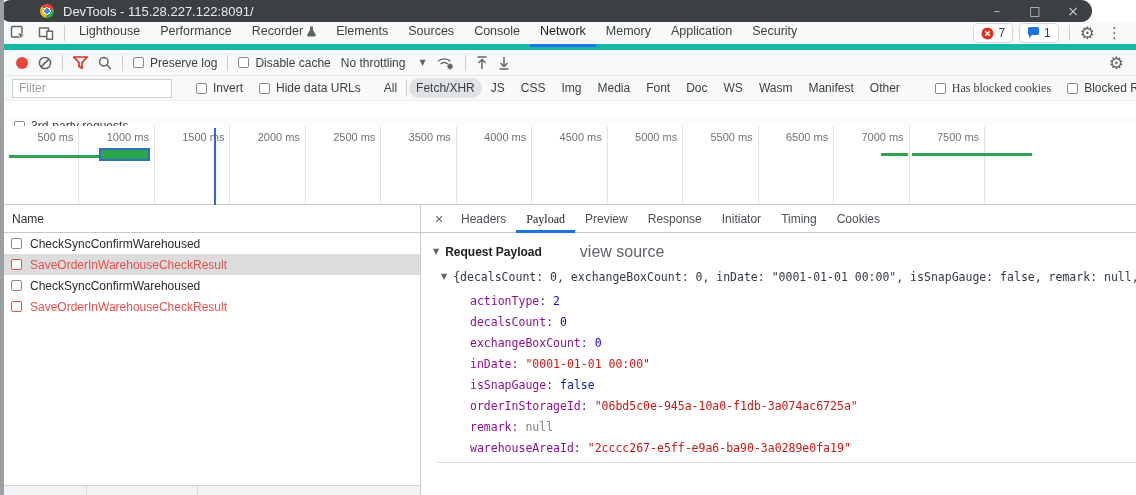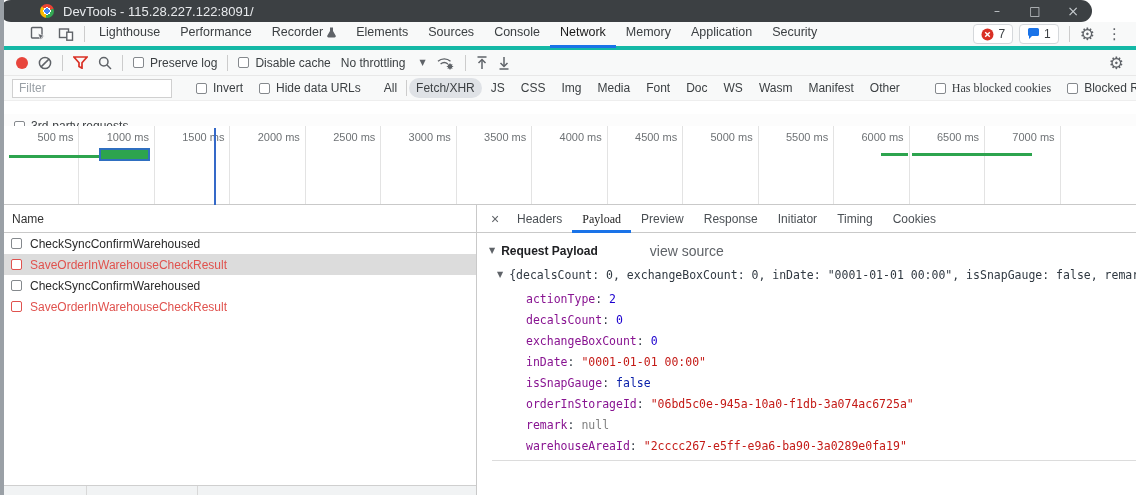--- a/index.html
+++ b/index.html
@@ -16,21 +16,21 @@
     display:flex; align-items:center; color:#e8eaed; font-size:13px;border-radius:11px; }
   .chrome-logo { width:14px; height:14px; border-radius:50%; margin-left:40px; margin-right:9px;
     background:
       radial-gradient(circle, #4285f4 0 26%, #fff 26% 36%, rgba(0,0,0,0) 36%),
       conic-gradient(from -50deg, #ea4335 0 33.3%, #34a853 0 66.6%, #fbbc05 0 100%); }
   .win-controls { margin-left:auto; display:flex; align-items:center; height:22px; }
   .win-btn { width:38px; text-align:center; color:#c7cbcf; font-size:12px; cursor:default; font-family:"DejaVu Sans", sans-serif; }
 
   
   .tabbar { position:absolute; left:4px; top:22px; width:1132px; height:28px; background:#f8f9f9;
-    border-bottom:4px solid #14b8a6; display:flex; align-items:center;padding-left:20px; }
+    border-bottom:6px solid #14b8a6; display:flex; align-items:center; }
   .tb-icon { width:28px; height:27px; display:flex; align-items:center; justify-content:center; }
   .tb-divider { width:1px; height:16px; background:#ccc; margin:0 4px; }
   .main-tab { padding:0 10px; height:27px; line-height:27px; color:#3c4043; font-size:12.5px;
     border-bottom:3px solid transparent; white-space:nowrap; display:flex; align-items:center; gap:4px; }
   .main-tab.active { border-bottom-color:#1a73e8; color:#1a1a1a; }
   .badges { margin-left:auto; display:flex; align-items:center; gap:6px; padding-right:8px; }
   .badge-pill { display:flex; align-items:center; gap:4px; border:1px solid #d5d8db; border-radius:4px;
     padding:2px 7px; background:#fff; font-size:12px; color:#3c4043; }
   .glyph-gear { font-family:"DejaVu Sans", sans-serif; font-size:17px; color:#5f6368; }
   .glyph-kebab { font-family:"DejaVu Sans", sans-serif; font-size:15px; color:#5f6368; padding:0 6px; }
@@ -66,41 +66,41 @@
   .tl-cell { width:75.47px; height:100%; border-right:1px solid #e3e3e3; font-size:11px; color:#6e7275;
     text-align:right; padding:5px 5px 0 0; }
   .tl-line  { position:absolute; left:5px;  top:29px; width:140px; height:3px; background:#2da44e; }
   .tl-selblock { position:absolute; left:95px; top:22px; width:51px; height:13px; background:#2da44e; border:2px solid #2f6fc0; }
   .tl-blueline { position:absolute; left:210px; top:2px; width:2px; height:77px; background:#3569c8; }
   .tl-seg1 { position:absolute; left:877px; top:27px; width:27px; height:3px; background:#2da44e; }
   .tl-seg2 { position:absolute; left:908px; top:27px; width:120px; height:3px; background:#2da44e; }
 
   
   .split { position:absolute; left:4px; top:205px; width:1132px; height:290px; display:flex; }
-  .left-pane { width:473px; border-right:1px solid #c9c9c9; position:relative; background:#fff; }
+  .left-pane { width:417px; border-right:1px solid #c9c9c9; position:relative; background:#fff; }
   .name-header { height:28px; line-height:28px; padding-left:8px; color:#333; border-bottom:1px solid #c9c9c9; background:#fff; }
   .req-row { height:21px; display:flex; align-items:center; gap:8px; padding-left:7px; color:#2b2b2b; }
   .req-row.selected { background:#dcdcdc; }
   .req-row.error .req-name { color:#e0524e; }
   .req-row.error .cb { border-color:#e0524e; }
   .req-name { white-space:nowrap; overflow:hidden; }
   .left-footer { position:absolute; left:0; bottom:0; width:100%; height:10px; background:#f1f3f4; border-top:1px solid #cfcfcf; }
   .lf-div { position:absolute; top:0; width:1px; height:100%; background:#d8d8d8; }
 
   
   .right-pane { flex:1; background:#fff; overflow:hidden; }
   .dtabs { height:28px; border-bottom:1px solid #c9c9c9; display:flex; align-items:center; padding-left:6px; background:#fff; }
   .dtab-close { width:24px; text-align:center; color:#5f6368; font-size:14px; }
   .dtab { padding:0 10px; height:28px; line-height:29px; color:#4a4f54; border-bottom:3px solid transparent; white-space:nowrap; }
   .dtab.active { color:#1a1a1a; border-bottom-color:#1a73e8;font-family:Liberation Serif, serif; }
   .dcontent { padding:10px 0 0 12px; }
   .tri { font-family:"DejaVu Sans", sans-serif; font-size:8px; color:#5f6368; margin-right:6px; position:relative; top:-1px; }
   .rp-title-row { display:flex; align-items:center; }
   .rp-title { font-weight:bold; font-size:12px; color:#202124; }
-  .view-source { margin-left:52px; color:#5f6368; font-size:14px; }
+  .view-source { margin-left:38px; color:#5f6368; font-size:16px; }
   .mono, .preview-text { font-family:"DejaVu Sans Mono", monospace; font-size:11.5px; }
   .preview-row { display:flex; align-items:center; margin-top:9px; padding-left:8px; }
   .preview-text { color:#303942; white-space:nowrap; }
   .pfields { margin-top:7px; }
   .pfield { padding-left:37px; height:21px; line-height:21px; white-space:nowrap; }
   .pkey { color:#881391; }
   .pcolon { color:#303942; }
   .v-number { color:#1c00cf; }
   .v-string { color:#c41a16; }
   .v-boolean { color:#0d22aa; }
@@ -302,29 +302,28 @@
     </label>
   </div>
 
   <div class="timeline">
     <div class="tl-cells">
       <div class="tl-cell">500 ms</div>
       <div class="tl-cell">1000 ms</div>
       <div class="tl-cell">1500 ms</div>
       <div class="tl-cell">2000 ms</div>
       <div class="tl-cell">2500 ms</div>
-      <div class="tl-cell">3000 ms</div>
       <div class="tl-cell">3500 ms</div>
       <div class="tl-cell">4000 ms</div>
       <div class="tl-cell">4500 ms</div>
       <div class="tl-cell">5000 ms</div>
       <div class="tl-cell">5500 ms</div>
-      <div class="tl-cell">6000 ms</div>
       <div class="tl-cell">6500 ms</div>
       <div class="tl-cell">7000 ms</div>
+      <div class="tl-cell">7500 ms</div>
     </div>
     <div class="tl-line"></div>
     <div class="tl-selblock"></div>
     <div class="tl-blueline"></div>
     <div class="tl-seg1"></div>
     <div class="tl-seg2"></div>
   </div>
 
   <div class="split">
 

